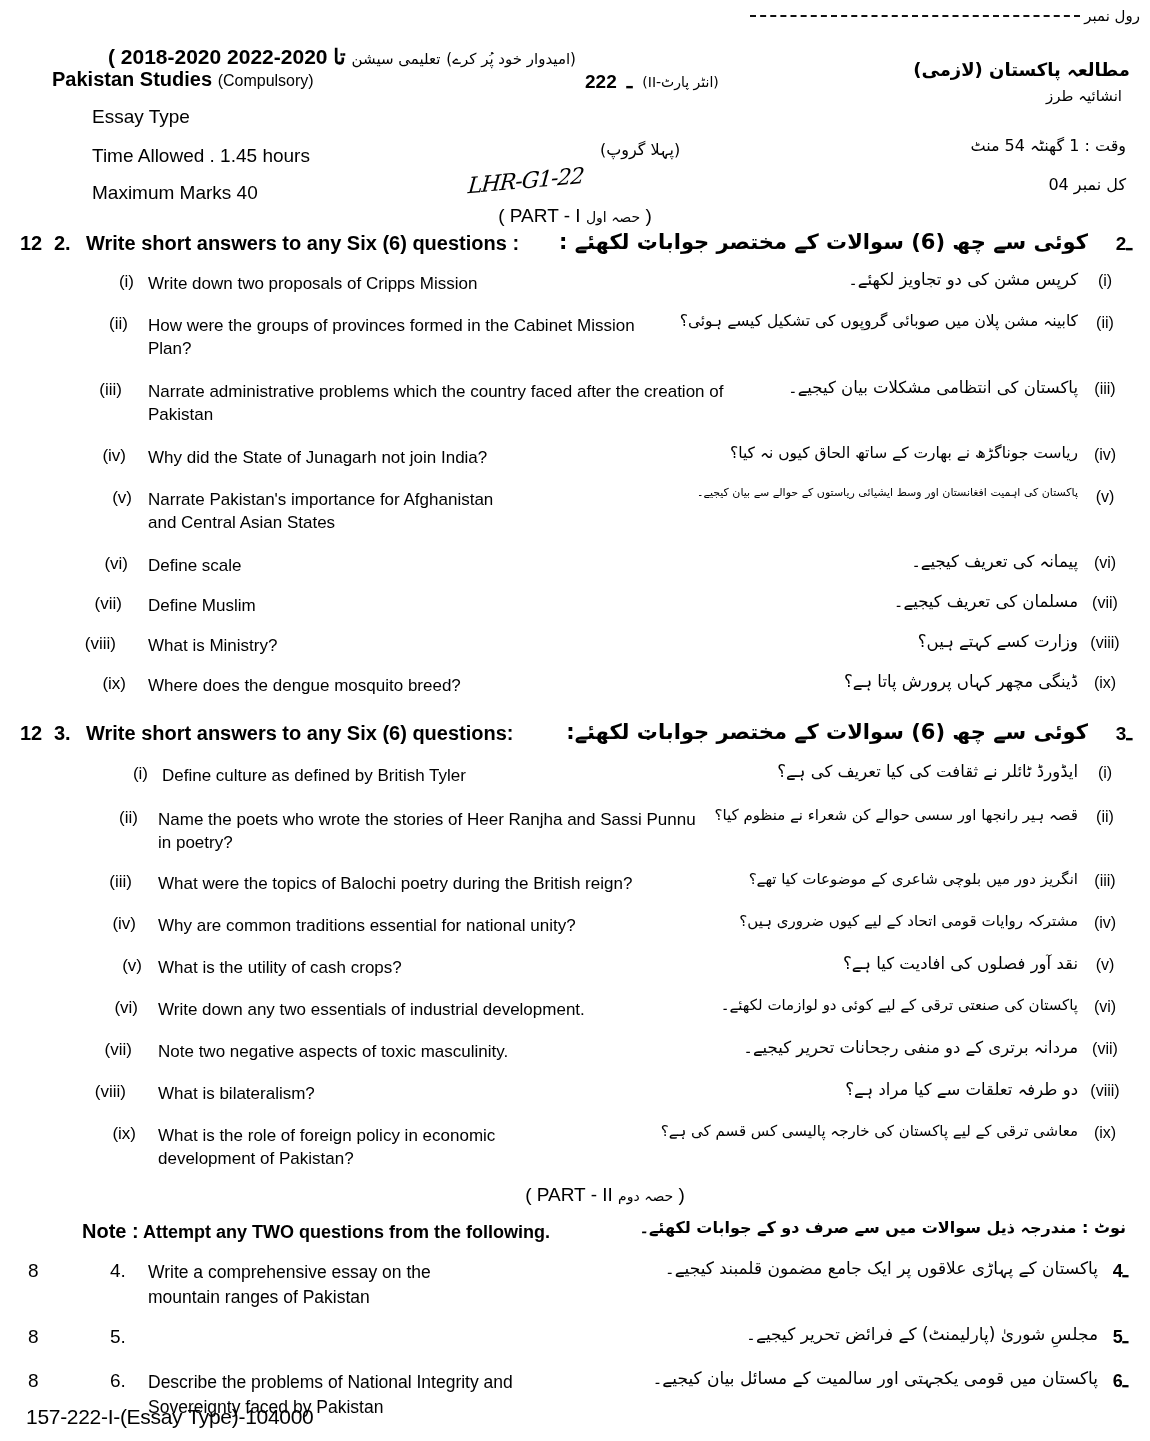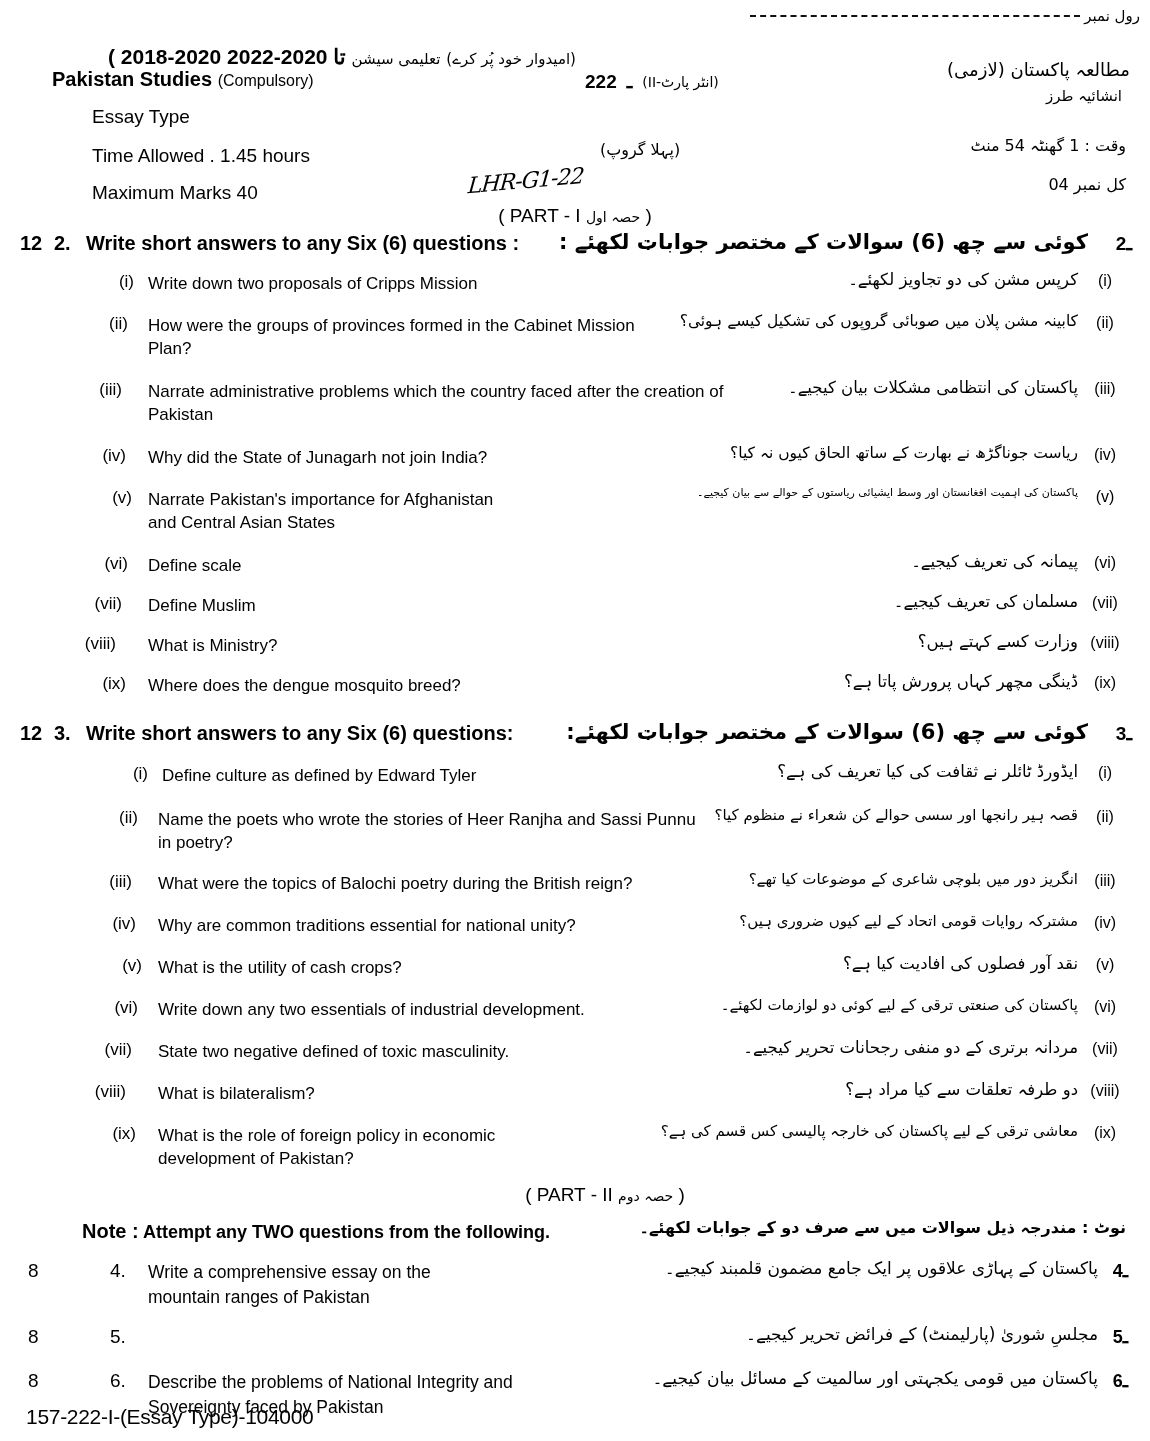--- a/index.html
+++ b/index.html
@@ -64,20 +64,21 @@
     display: flex; align-items: center; gap: 10px;
   }
   .code-center .paren-ur {
     font-family: "DejaVu Sans", sans-serif; font-size: 14px;
     direction: rtl; font-weight: normal;
   }
 
   .subject-right {
     position: absolute; top: 60px; right: 20px;
     font-size: 18px;
+    font-weight: bold;
   }
   .style-right {
     position: absolute; top: 88px; right: 28px;
     font-size: 15px;
   }
 
   .essay-type {
     position: absolute; top: 106px; left: 92px;
     font-size: 19px;
   }
@@ -343,21 +344,21 @@
       <span class="marks">12</span>
       <span class="qno">3.</span>
       <span class="qtext-en">Write short answers to any Six (6) questions:</span>
       <span class="colon-mid">:</span>
       <span class="qtext-ur">کوئی سے چھ (6) سوالات کے مختصر جوابات لکھئے:</span>
       <span class="qno-ur">3ـ</span>
     </div>
 
     <div class="qrow" style="height:44px">
       <span class="rn-en" style="left:78px;top:2px">(i)</span>
-      <span class="txt-en" style="left:162px;top:2px">Define culture as defined by Edward Tyler</span>
+      <span class="txt-en" style="left:162px;top:2px">Define culture as defined by British Tyler</span>
       <span class="rn-ur" style="right:22px;top:2px">(i)</span>
       <span class="txt-ur" style="right:72px;top:0px">ایڈورڈ ٹائلر نے ثقافت کی کیا تعریف کی ہے؟</span>
     </div>
 
     <div class="qrow" style="height:64px">
       <span class="rn-en" style="left:68px;top:2px">(ii)</span>
       <span class="txt-en" style="left:158px;top:2px;width:545px">Name the poets who wrote the stories of Heer Ranjha and Sassi Punnu in poetry?</span>
       <span class="rn-ur" style="right:22px;top:2px">(ii)</span>
       <span class="txt-ur" style="right:72px;top:0px;font-size:15px">قصہ ہیر رانجھا اور سسی حوالے کن شعراء نے منظوم کیا؟</span>
     </div>
@@ -385,21 +386,21 @@
 
     <div class="qrow" style="height:42px">
       <span class="rn-en" style="left:68px;top:2px">(vi)</span>
       <span class="txt-en" style="left:158px;top:2px">Write down any two essentials of industrial development.</span>
       <span class="rn-ur" style="right:22px;top:2px">(vi)</span>
       <span class="txt-ur" style="right:72px;top:0px;font-size:15px">پاکستان کی صنعتی ترقی کے لیے کوئی دو لوازمات لکھئے۔</span>
     </div>
 
     <div class="qrow" style="height:42px">
       <span class="rn-en" style="left:62px;top:2px">(vii)</span>
-      <span class="txt-en" style="left:158px;top:2px">State two negative defined of toxic masculinity.</span>
+      <span class="txt-en" style="left:158px;top:2px">Note two negative aspects of toxic masculinity.</span>
       <span class="rn-ur" style="right:22px;top:2px">(vii)</span>
       <span class="txt-ur" style="right:72px;top:0px">مردانہ برتری کے دو منفی رجحانات تحریر کیجیے۔</span>
     </div>
 
     <div class="qrow" style="height:42px">
       <span class="rn-en" style="left:56px;top:2px">(viii)</span>
       <span class="txt-en" style="left:158px;top:2px">What is bilateralism?</span>
       <span class="rn-ur" style="right:22px;top:2px">(viii)</span>
       <span class="txt-ur" style="right:72px;top:0px">دو طرفہ تعلقات سے کیا مراد ہے؟</span>
     </div>

